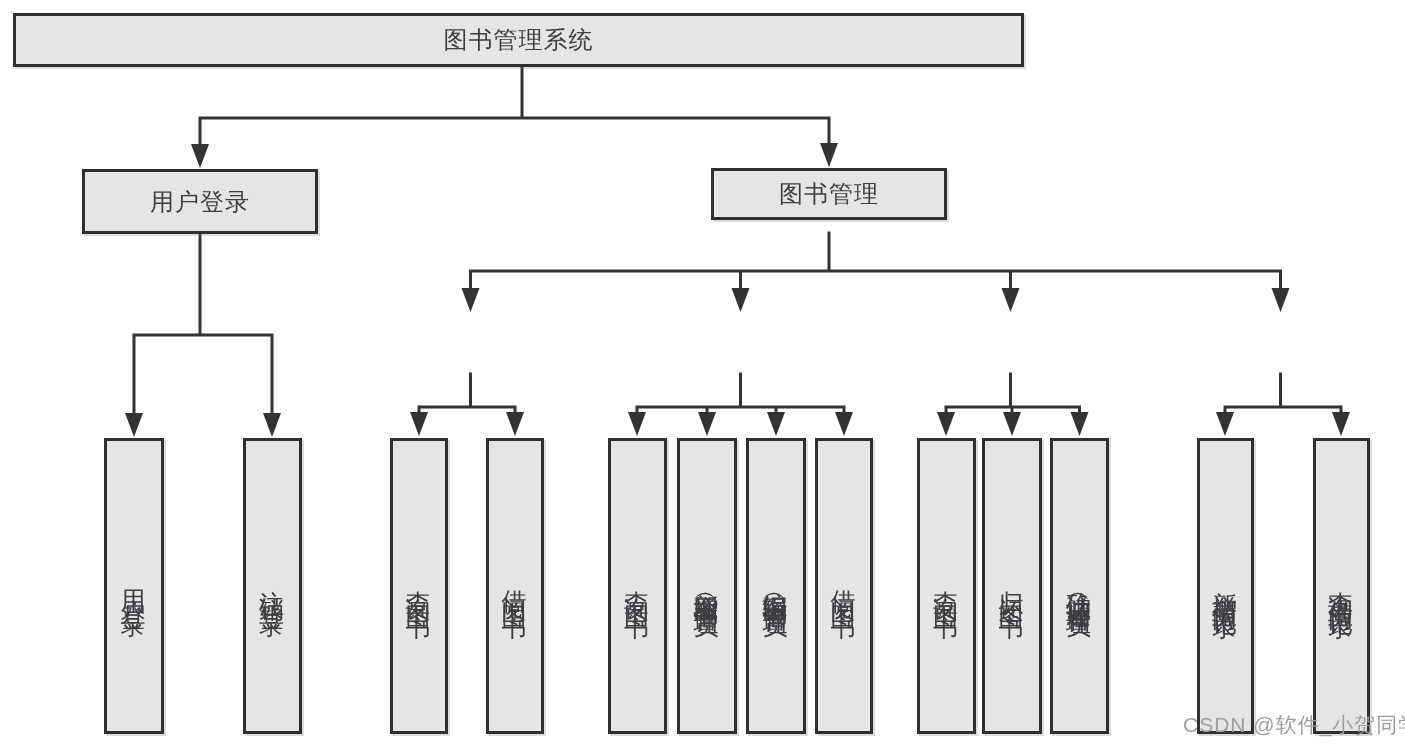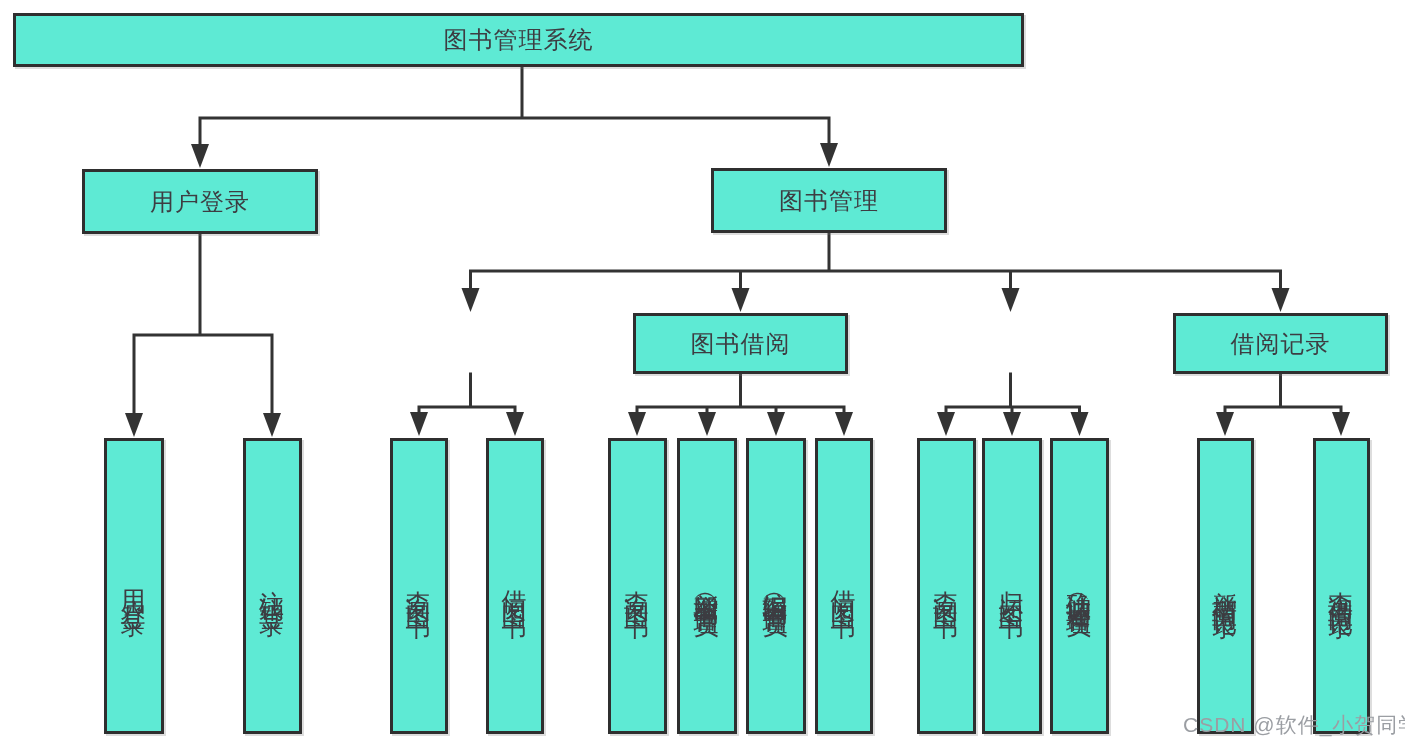--- a/index.html
+++ b/index.html
@@ -8,21 +8,21 @@
     width:1405px; height:747px;
     background:#ffffff;
     font-family:"Liberation Sans","DejaVu Sans",sans-serif;
     overflow:hidden;
   }
   svg.wires { position:absolute; left:0; top:0; z-index:0; }
   .wire { stroke:#333333; stroke-width:3; fill:none; stroke-linecap:square; }
   .box {
     position:absolute;
     box-sizing:border-box;
-    background:#5eead4;
+    background:#e5e5e5;
     border:3px solid #2f2f2f;
     display:flex; align-items:center; justify-content:center;
     color:#3d3d42;
     z-index:1;
     box-shadow:2px 2px 0 rgba(120,120,120,0.25);
   }
   .hbox { font-size:24px; letter-spacing:1px; }
   .vbox {
     writing-mode:vertical-rl;
     text-orientation:mixed;
@@ -77,30 +77,24 @@
       </g>
   </svg>
 
   <div class="box hbox" style="left:13px;top:13px;width:1011px;height:54px">
     <span>图书管理系统</span>
   </div>
 
   <div class="box hbox" style="left:82px;top:169px;width:236px;height:65px">
     <span>用户登录</span>
   </div>
-  <div class="box hbox" style="left:711px;top:168px;width:236px;height:65px">
+  <div class="box hbox" style="left:711px;top:168px;width:236px;height:52px">
     <span>图书管理</span>
   </div>
 
-  <div class="box hbox" style="left:633px;top:313px;width:215px;height:61px">
-    <span>图书借阅</span>
-  </div>
-  <div class="box hbox" style="left:1173px;top:313px;width:215px;height:61px">
-    <span>借阅记录</span>
-  </div>
 
   <div class="box vbox v4" style="left:104px;top:438px;width:60px;height:296px">
     <span>用户登录</span>
   </div>
   <div class="box vbox v4" style="left:243px;top:438px;width:59px;height:296px">
     <span>注销登录</span>
   </div>
 
   <div class="box vbox v4" style="left:390px;top:438px;width:58px;height:296px">
     <span>查询图书</span>

